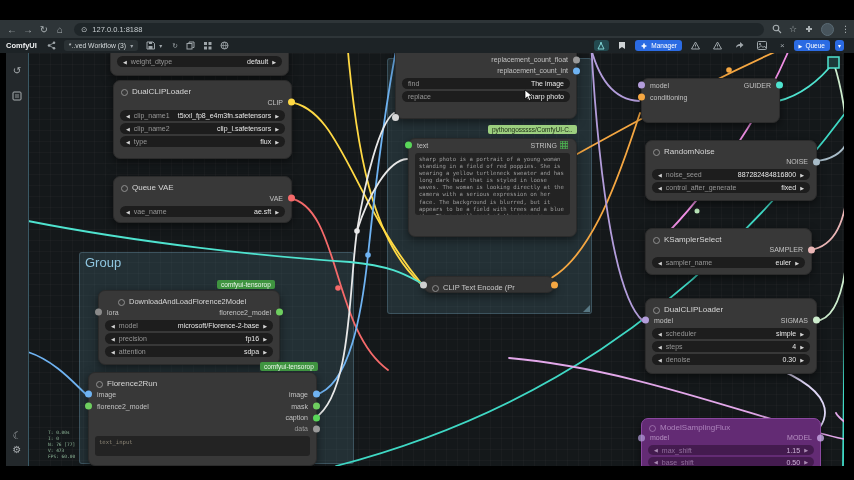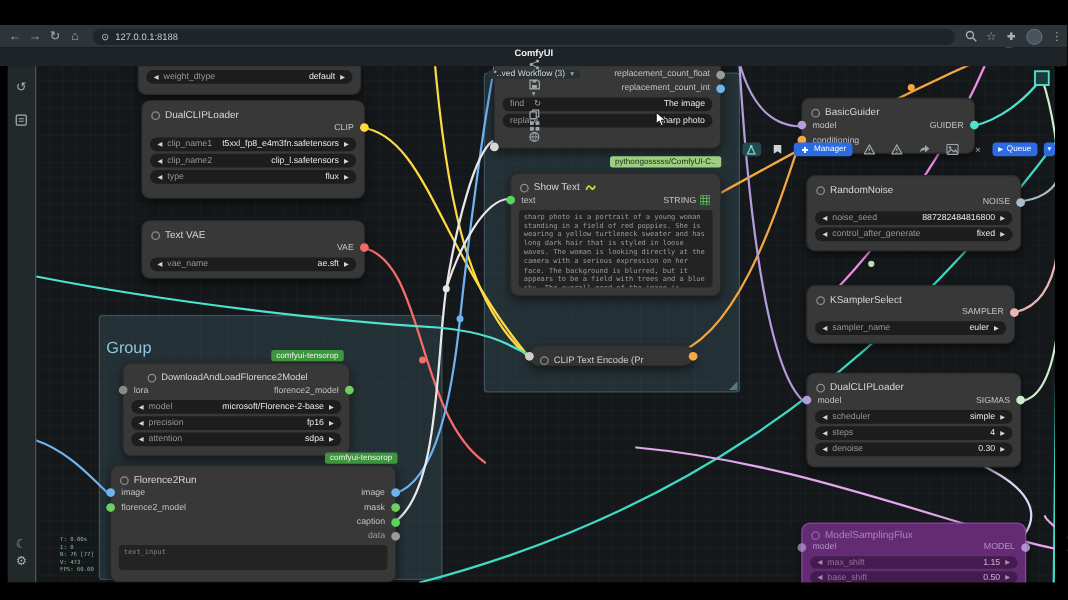--- a/index.html
+++ b/index.html
@@ -8,21 +8,21 @@
   
   #topblack{position:absolute;left:0;top:0;width:854px;height:20px;background:#000;z-index:10;}
   #btoolbar{position:absolute;left:0;top:20px;width:854px;height:18px;background:#2e3538;z-index:10;
             display:flex;align-items:center;color:#a9b0b3;font-size:10px;}
   .bic{width:16px;text-align:center;flex:0 0 auto;cursor:pointer;}
   #urlpill{height:13px;width:676px;margin-left:6px;background:#1f2629;border-radius:7px;
            display:flex;align-items:center;color:#c6cccf;font-size:7.5px;padding:0 7px;gap:5px;}
   #brRight{display:flex;align-items:center;gap:7px;margin-left:8px;}
   .avatar{width:11px;height:11px;border-radius:50%;background:#47545c;border:1px solid #5a6b75;}
   #menubar{position:absolute;left:0;top:38px;width:854px;height:15px;background:#1d2326;z-index:10;
-           display:flex;align-items:center;font-size:6.8px;color:#c3c9cc;flex-direction:column;}
+           display:flex;align-items:center;font-size:6.8px;color:#c3c9cc;}
   #logo{font-weight:bold;color:#f0f2f3;font-size:7.5px;margin:0 6px 0 6px;}
   .mic{margin:0 4px;color:#9fa6aa;display:flex;align-items:center;}
   #wfpill{background:#2a3134;border-radius:3px;height:11px;display:flex;align-items:center;
           padding:0 5px;gap:4px;margin:0 4px;color:#d3d8da;}
   .chev::after{content:"▾";font-size:6px;color:#9fa6aa;}
   #mbRight{margin-left:auto;display:flex;align-items:center;gap:5px;margin-right:10px;}
   .mbtn{background:#2b6be3;color:#fff;border-radius:3px;height:11px;display:flex;align-items:center;
         gap:3px;padding:0 5px;font-size:6.5px;}
   .activeIc{background:#234a50;border-radius:3px;padding:1px 3px;color:#7fd4d4;}
   #bottomblack{position:absolute;left:0;top:466px;width:854px;height:14px;background:#000;z-index:10;}
@@ -36,21 +36,21 @@
   #sidebar{position:absolute;left:6px;top:53px;width:22px;height:413px;background:#23282b;
            border-right:1px solid #3a5864;z-index:6;display:flex;flex-direction:column;align-items:center;}
   .sic{color:#a8adb0;font-size:10px;height:14px;margin-top:12px;cursor:pointer;}
   .sic.bottom{margin-top:0;}
   #sbspacer{flex:1;}
   #stats{position:absolute;left:48px;top:430px;z-index:2;color:#8fb89a;
          font:4.5px/6px "DejaVu Sans Mono",monospace;white-space:pre;}
   
   .group{position:absolute;background:rgba(96,146,166,.20);border:1px solid rgba(130,180,200,.28);
          border-radius:3px;z-index:1;}
-  .gtitle{color:#8fc6e0;font-size:13px;padding:17px 5px;}
+  .gtitle{color:#8fc6e0;font-size:13px;padding:2px 5px;}
   .gresize{position:absolute;right:1px;bottom:1px;width:0;height:0;
            border-left:7px solid transparent;border-bottom:7px solid rgba(140,190,210,.5);}
   
   #wires{position:absolute;left:0;top:0;width:854px;height:480px;z-index:2;pointer-events:none;}
   
   .node{position:absolute;background:#383838;border:1px solid #2b2b2b;border-radius:7px;
         box-shadow:0 3px 8px rgba(0,0,0,.5);z-index:3;color:#c9c9c9;}
   .nhead{height:15px;display:flex;align-items:flex-end;gap:4px;padding:0 7px;
          font-size:8px;color:#d6d6d6;white-space:nowrap;}
   .ndot{width:5px;height:5px;border:1px solid #8f8f8f;border-radius:50%;flex:0 0 auto;}
@@ -182,21 +182,21 @@
         <span class="warr"></span>
         <span class="wl">type</span>
         <span class="wv">flux</span>
         <span class="warr r"></span>
       </div>
   </div>
 
   <div class="node" style="left:113px;top:176px;width:177px;height:45px;">
     <div class="nhead">
         <span class="ndot"></span>
-        <span>Text VAE</span>
+        <span>Queue VAE</span>
       </div>
     <div class="prow">
         <span class="pr">VAE</span>
         <span class="pdot r" style="background:#f56a6a"></span>
       </div>
     <div class="widget">
         <span class="warr"></span>
         <span class="wl">vae_name</span>
         <span class="wv">ae.sft</span>
         <span class="warr r"></span>
@@ -279,51 +279,40 @@
       </div>
     <div class="widget">
         <span class="wl">replace</span>
         <span class="wv">sharp photo</span>
       </div>
     <span class="pdot l" style="left:-4px;top:68px;transform:none;background:#d8d8d8"></span>
   </div>
   <div class="badge light" style="left:488px;top:125px;">pythongosssss/ComfyUI-C..</div>
 
   <div class="node" style="left:408px;top:138px;width:167px;height:97px;">
-    <div class="nhead">
-        <span class="ndot"></span>
-        <span>Show Text</span>
-      <svg class="ic" width="9" height="8" viewBox="0 0 9 8">
-          <path d="M1,6 Q2.5,1 4.5,4 T8,2.5" fill="none" stroke="#cddc39" stroke-width="1.4"></path>
-        </svg>
-    </div>
     <div class="prow">
       <span class="pdot l" style="background:#59d659"></span>
       <span class="pl">text</span>
       <span class="pr">STRING</span>
       <svg class="ic" style="margin-left:3px;" width="8" height="8" viewBox="0 0 8 8">
           <path d="M0 0h8v8h-8z M0 2.6h8 M0 5.3h8 M2.6 0v8 M5.3 0v8" fill="none" stroke="#4caf50" stroke-width="1"></path>
         </svg>
     </div>
     <div class="ta" style="height:56px;">sharp photo is a portrait of a young woman standing in a field of red poppies. She is wearing a yellow turtleneck sweater and has long dark hair that is styled in loose waves. The woman is looking directly at the camera with a serious expression on her face. The background is blurred, but it appears to be a field with trees and a blue sky. The overall mood of the image is peaceful and serene.</div>
   </div>
 
   <div class="node collapsed" style="left:423px;top:276px;width:114px;">
     <span class="ndot"></span>
     <span>CLIP Text Encode (Pr</span>
     <span class="pdot l" style="background:#cfcfcf"></span>
     <span class="pdot r" style="background:#f5a742"></span>
   </div>
 
 
   <div class="node" style="left:641px;top:78px;width:137px;height:43px;">
-    <div class="nhead">
-        <span class="ndot"></span>
-        <span>BasicGuider</span>
-      </div>
     <div class="prow">
       <span class="pdot l" style="background:#b39ddb"></span>
       <span class="pl">model</span>
       <span class="pr">GUIDER</span>
       <span class="pdot r" style="background:#4fe3cf"></span>
     </div>
     <div class="prow">
       <span class="pdot l" style="background:#f5a742"></span>
       <span class="pl">conditioning</span>
     </div>

